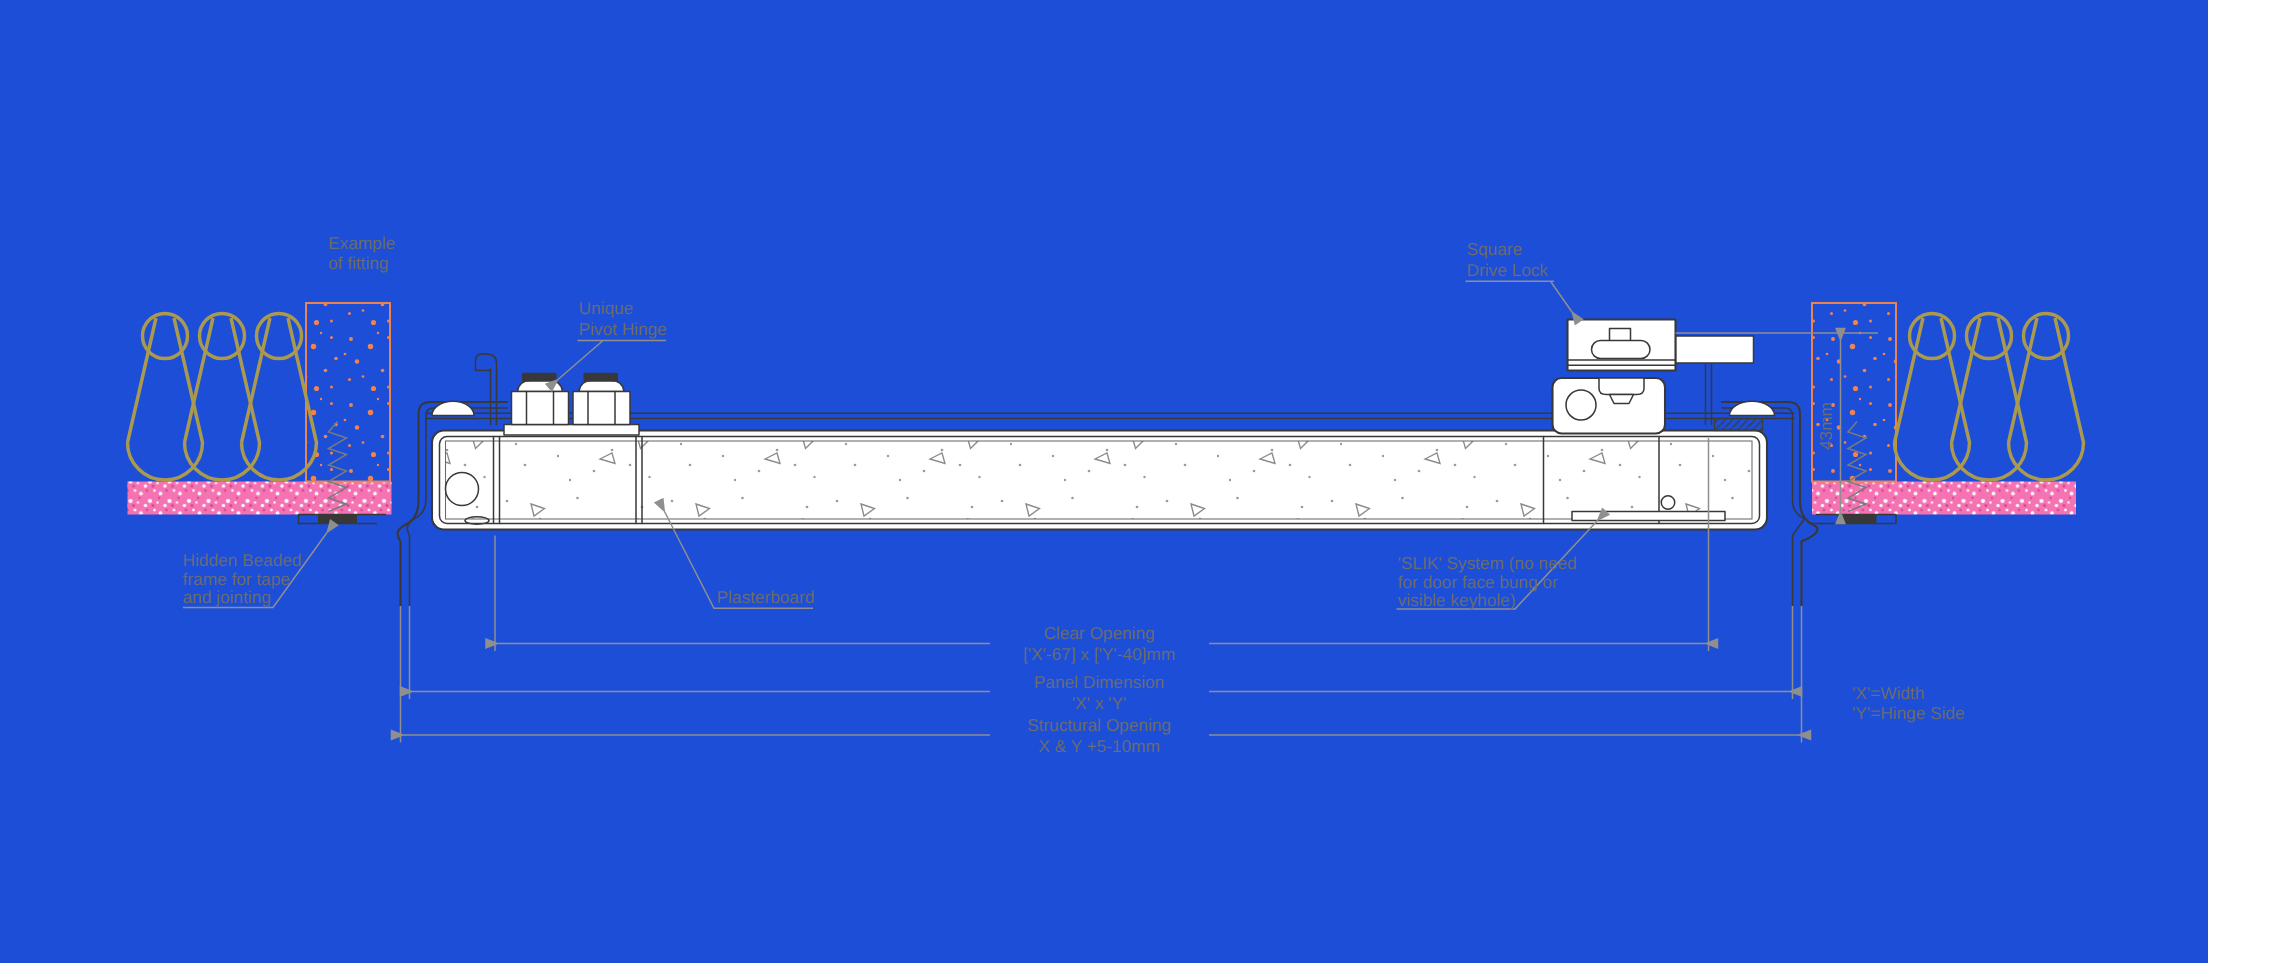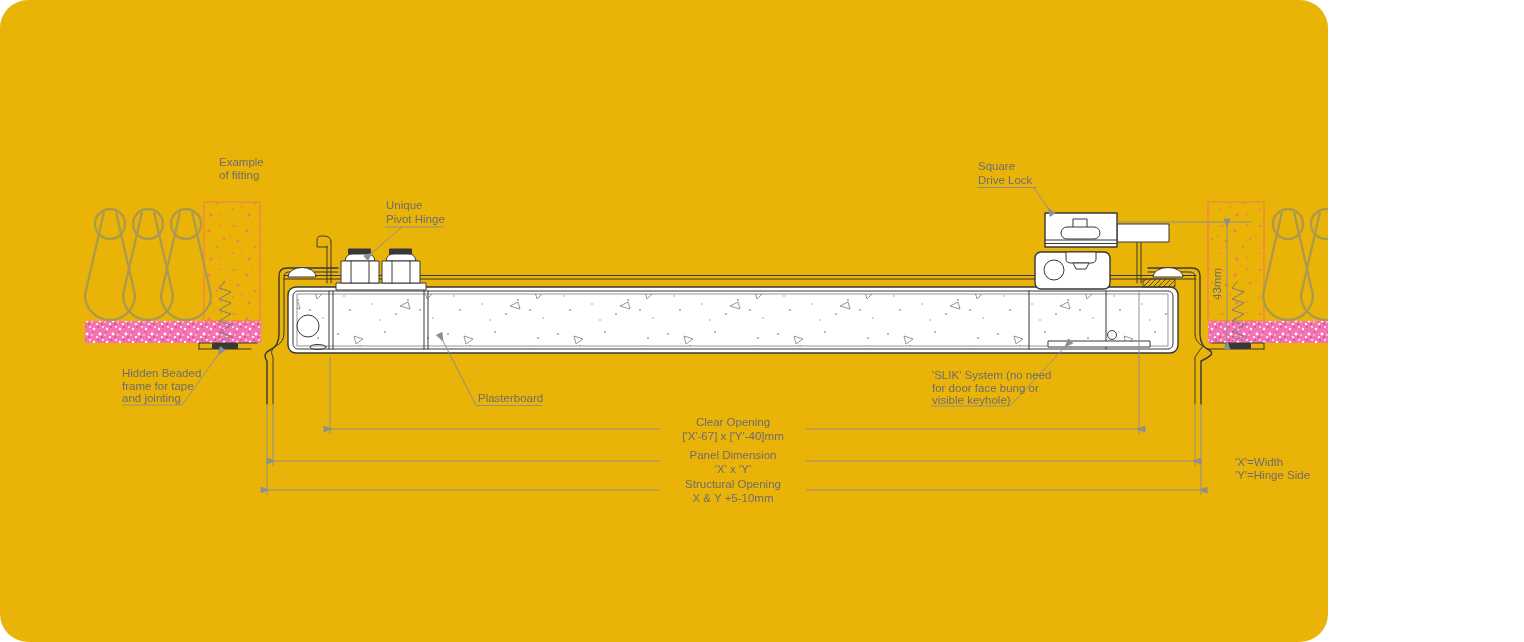--- a/index.html
+++ b/index.html
@@ -1,17 +1,17 @@
 <!DOCTYPE html>
 <html style="--line: #383838; --dim: #8f8f8f; --text: #6d6d6d; --insulation: #ab9a4e; --stud-border: #f0854a; --stud-speckle: #f4824d; --board-pink: #f573b2; --board-pink-dark: #d14a92;"><head>
 <meta charset="utf-8">
 <style>
   html,body{margin:0;padding:0;background:#ffffff;}
-  .stage{position:relative;width:1328px;height:642px;background:#eab308;overflow:hidden;
-         font-family:"Liberation Sans",sans-serif;border-radius:28px;}
+  .stage{position:relative;width:1472px;height:642px;background:#1d4ed8;overflow:hidden;
+         font-family:"Liberation Sans",sans-serif;}
   svg{display:block}
   .ln{stroke:var(--line,#383838);stroke-width:1.4;fill:none;stroke-linejoin:round;stroke-linecap:round}
   .lnthin{stroke:var(--line,#383838);stroke-width:1;fill:none;stroke-linejoin:round;stroke-linecap:round}
   .lnw{stroke:var(--line,#383838);stroke-width:1.4;fill:#ffffff;stroke-linejoin:round}
   .lnwthin{stroke:var(--line,#383838);stroke-width:1;fill:#ffffff;stroke-linejoin:round}
   .dark{fill:var(--line,#383838);stroke:none}
   .gy{stroke:var(--dim,#8f8f8f);stroke-width:1;fill:none}
   .gyfill{fill:var(--dim,#8f8f8f);stroke:none}
   .screw{stroke:#7a7a7a;stroke-width:1;fill:none}
   .ins{stroke:var(--insulation,#ab9a4e);stroke-width:2.3;fill:none}

